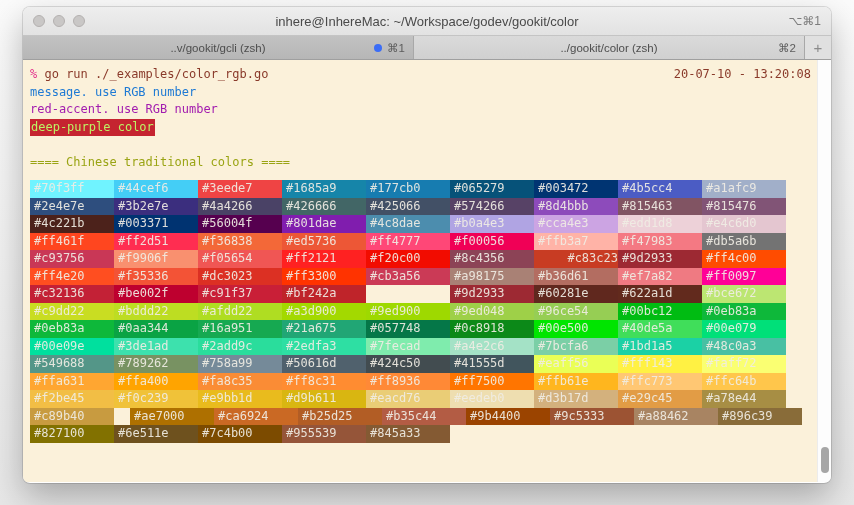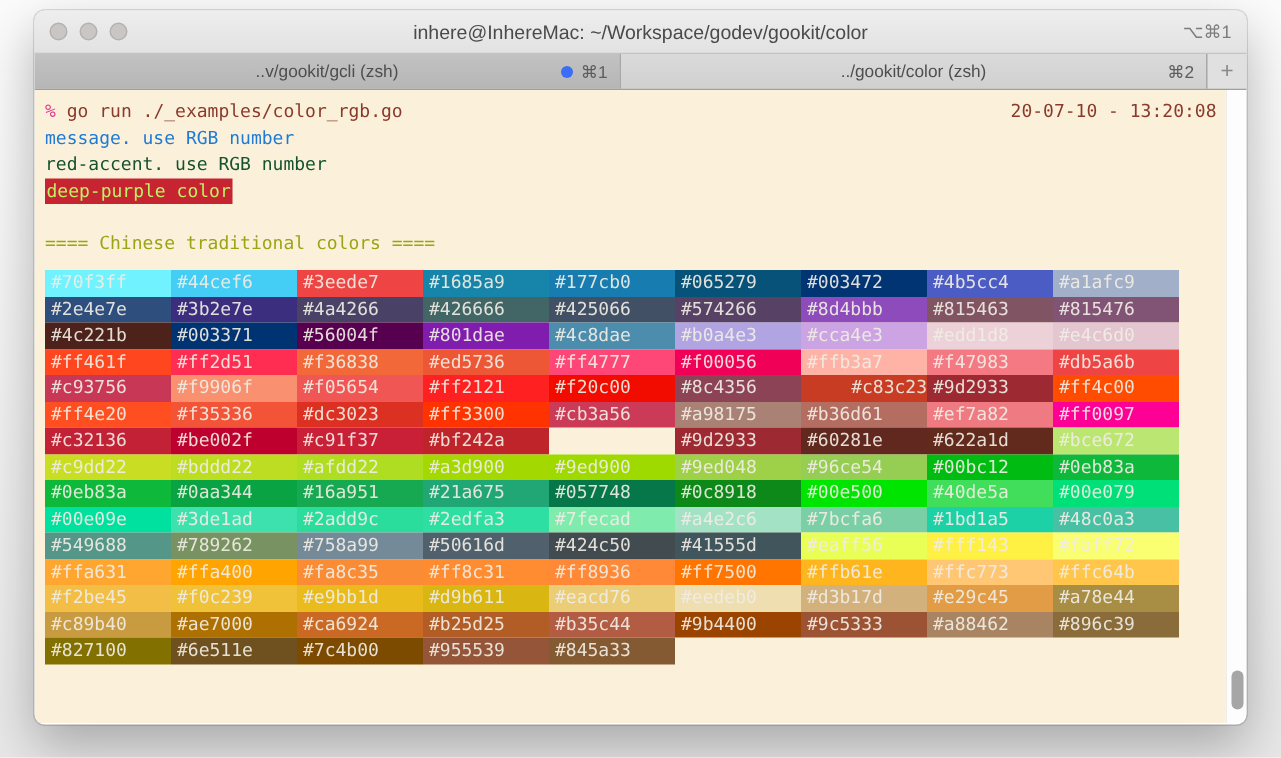--- a/index.html
+++ b/index.html
@@ -108,21 +108,21 @@
   <div class="term-wrap">
     <div class="term">
       <div class="line prompt-line">
         <span>
           <span style="color: rgb(227, 54, 141);">%</span>
           <span style="color: rgb(138, 58, 42);">go run ./_examples/color_rgb.go</span>
         </span>
         <span style="color: rgb(138, 58, 42);">20-07-10 - 13:20:08</span>
       </div>
       <div class="line" style="color: rgb(30, 122, 212);">message. use RGB number</div>
-      <div class="line" style="color: #14532d;">red-accent. use RGB number</div>
+      <div class="line" style="color: #a21caf;">red-accent. use RGB number</div>
       <div class="line"><span class="inline-bg" style="color: #bef264; background: rgb(197, 36, 48);">deep-purple color</span></div>
       <div class="spacer"></div>
       <div class="line" style="color: rgb(154, 164, 20);">==== Chinese traditional colors ====</div>
       <div class="palette">
           <div class="prow">
             <div class="cell" style="background: rgb(112, 243, 255);">#70f3ff</div>
             <div class="cell" style="background: rgb(68, 206, 246);">#44cef6</div>
             <div class="cell" style="background: #ef4444;">#3eede7</div>
             <div class="cell" style="background: rgb(22, 133, 169);">#1685a9</div>
             <div class="cell" style="background: rgb(23, 124, 176);">#177cb0</div>
@@ -155,21 +155,21 @@
           </div>
           <div class="prow">
             <div class="cell" style="background: rgb(255, 70, 31);">#ff461f</div>
             <div class="cell" style="background: rgb(255, 45, 81);">#ff2d51</div>
             <div class="cell" style="background: rgb(243, 104, 56);">#f36838</div>
             <div class="cell" style="background: rgb(237, 87, 54);">#ed5736</div>
             <div class="cell" style="background: rgb(255, 71, 119);">#ff4777</div>
             <div class="cell" style="background: rgb(240, 0, 86);">#f00056</div>
             <div class="cell" style="background: rgb(255, 179, 167);">#ffb3a7</div>
             <div class="cell" style="background: rgb(244, 121, 131);">#f47983</div>
-            <div class="cell" style="background: #ef4444;">#db5a6b</div>
+            <div class="cell" style="background: #737373;">#db5a6b</div>
           </div>
           <div class="prow">
             <div class="cell" style="background: rgb(201, 55, 86);">#c93756</div>
             <div class="cell" style="background: rgb(249, 144, 111);">#f9906f</div>
             <div class="cell" style="background: rgb(240, 86, 84);">#f05654</div>
             <div class="cell" style="background: rgb(255, 33, 33);">#ff2121</div>
             <div class="cell" style="background: rgb(242, 12, 0);">#f20c00</div>
             <div class="cell" style="background: rgb(140, 67, 86);">#8c4356</div>
             <div class="cell" style="background: rgb(200, 60, 35); text-align: right;">#c83c23</div>
             <div class="cell" style="background: rgb(157, 41, 51);">#9d2933</div>
@@ -258,21 +258,21 @@
             <div class="cell" style="background: rgb(233, 187, 29);">#e9bb1d</div>
             <div class="cell" style="background: rgb(217, 182, 17);">#d9b611</div>
             <div class="cell" style="background: rgb(234, 205, 118);">#eacd76</div>
             <div class="cell" style="background: rgb(238, 222, 176);">#eedeb0</div>
             <div class="cell" style="background: rgb(211, 177, 125);">#d3b17d</div>
             <div class="cell" style="background: rgb(226, 156, 69);">#e29c45</div>
             <div class="cell" style="background: rgb(167, 142, 68);">#a78e44</div>
           </div>
           <div class="prow">
             <div class="cell" style="background: rgb(200, 155, 64);">#c89b40</div>
-            <div class="cell" style="background: rgb(174, 112, 0);">#ae7000</div>
+            <div class="cell" style="background: rgb(174, 112, 0); margin-left: 16px;">#ae7000</div>
             <div class="cell" style="background: rgb(202, 105, 36);">#ca6924</div>
             <div class="cell" style="background: rgb(178, 93, 37);">#b25d25</div>
             <div class="cell" style="background: rgb(179, 92, 68);">#b35c44</div>
             <div class="cell" style="background: rgb(155, 68, 0);">#9b4400</div>
             <div class="cell" style="background: rgb(156, 83, 51);">#9c5333</div>
             <div class="cell" style="background: rgb(168, 132, 98);">#a88462</div>
             <div class="cell" style="background: rgb(137, 108, 57);">#896c39</div>
           </div>
           <div class="prow">
             <div class="cell" style="background: rgb(130, 113, 0);">#827100</div>

